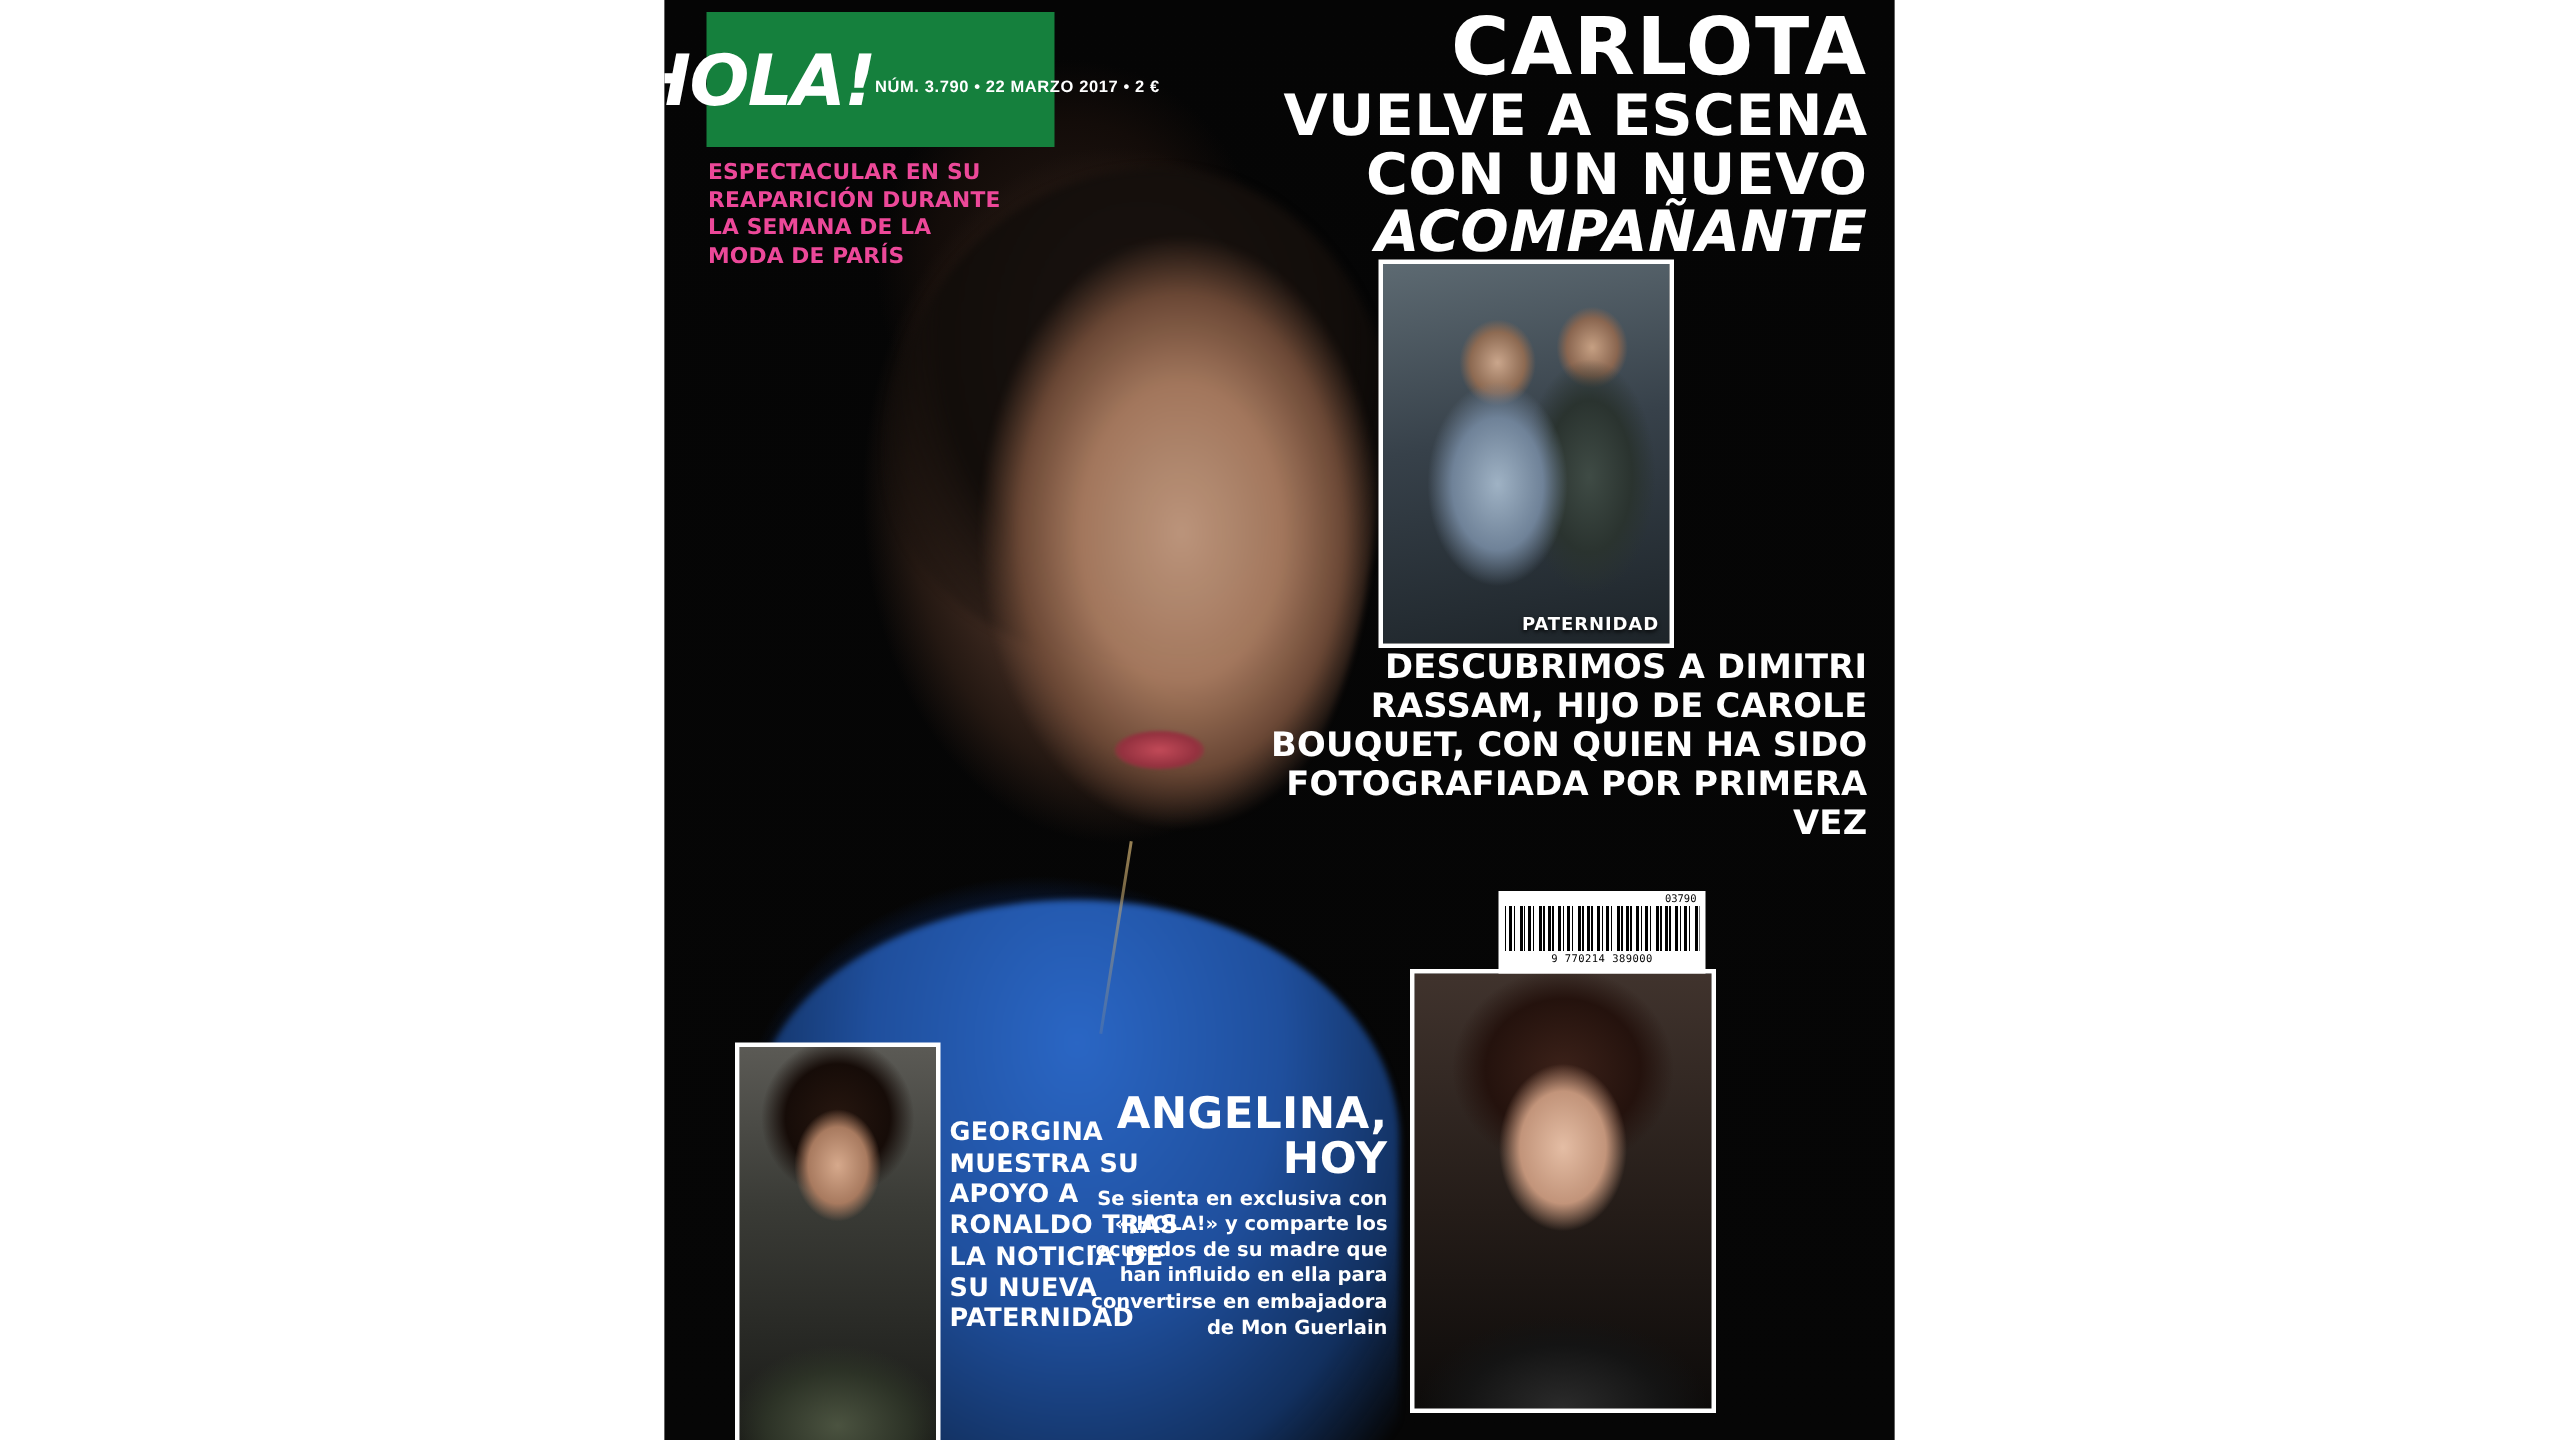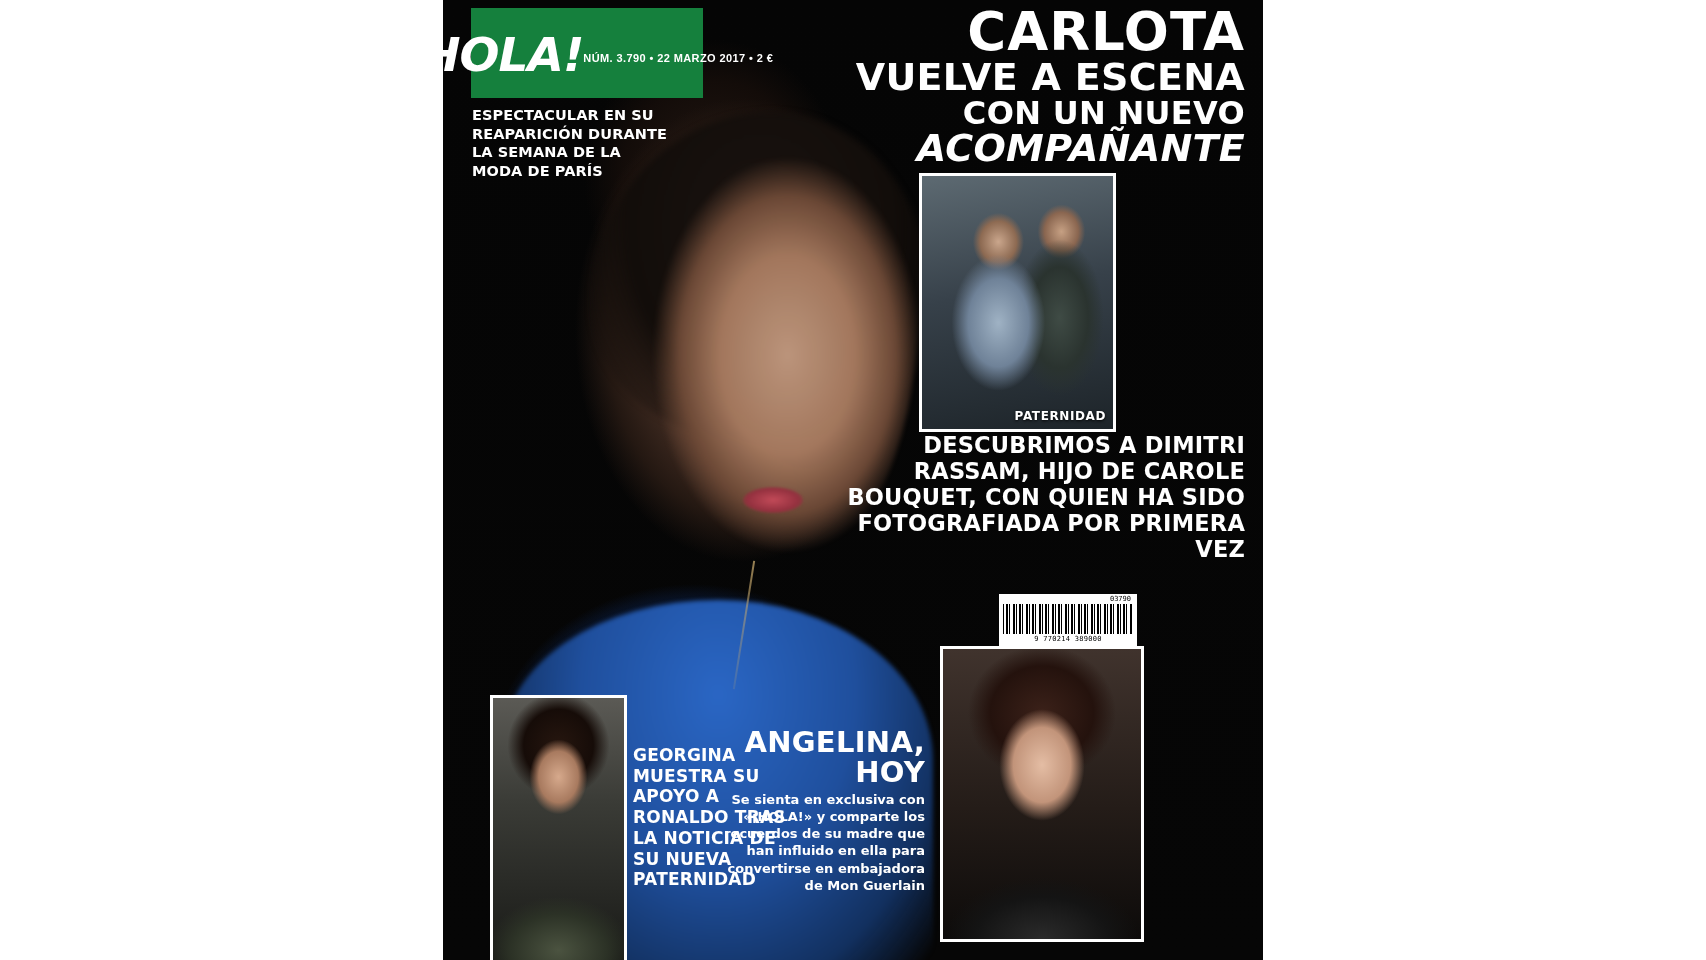--- a/index.html
+++ b/index.html
@@ -126,21 +126,21 @@
     margin-top: 9px;
     white-space: nowrap;
   }
 
   
   .teaser-topleft {
     position: absolute;
     left: 29px;
     top: 106px;
     width: 200px;
-    color: #ffffff;
+    color: #ec4899;
     font-family: "DejaVu Sans", sans-serif;
     font-weight: 800;
     font-size: 14.5px;
     line-height: 1.28;
     letter-spacing: .1px;
     text-transform: uppercase;
   }
 
   
   .headline {
@@ -149,21 +149,21 @@
     top: 6px;
     width: 490px;
     text-align: right;
     color: #ffffff;
     font-family: "DejaVu Sans", sans-serif;
     font-weight: 900;
     text-transform: uppercase;
   }
   .headline .l1 { font-size: 53px; line-height: .98; letter-spacing: 1px; }
   .headline .l2 { font-size: 38px; line-height: 1.02; letter-spacing: .3px; }
-  .headline .l3 { font-size: 32px; line-height: 1.02; letter-spacing: .3px; }
+  .headline .l3 { font-size: 38px; line-height: 1.02; letter-spacing: .3px; }
   .headline .l4 { font-size: 38px; line-height: 1.02; letter-spacing: .3px; font-style: italic; }
 
   
   .inset-couple {
     position: absolute;
     left: 476px;
     top: 173px;
     width: 191px;
     height: 253px;
     border: 3px solid #ffffff;

